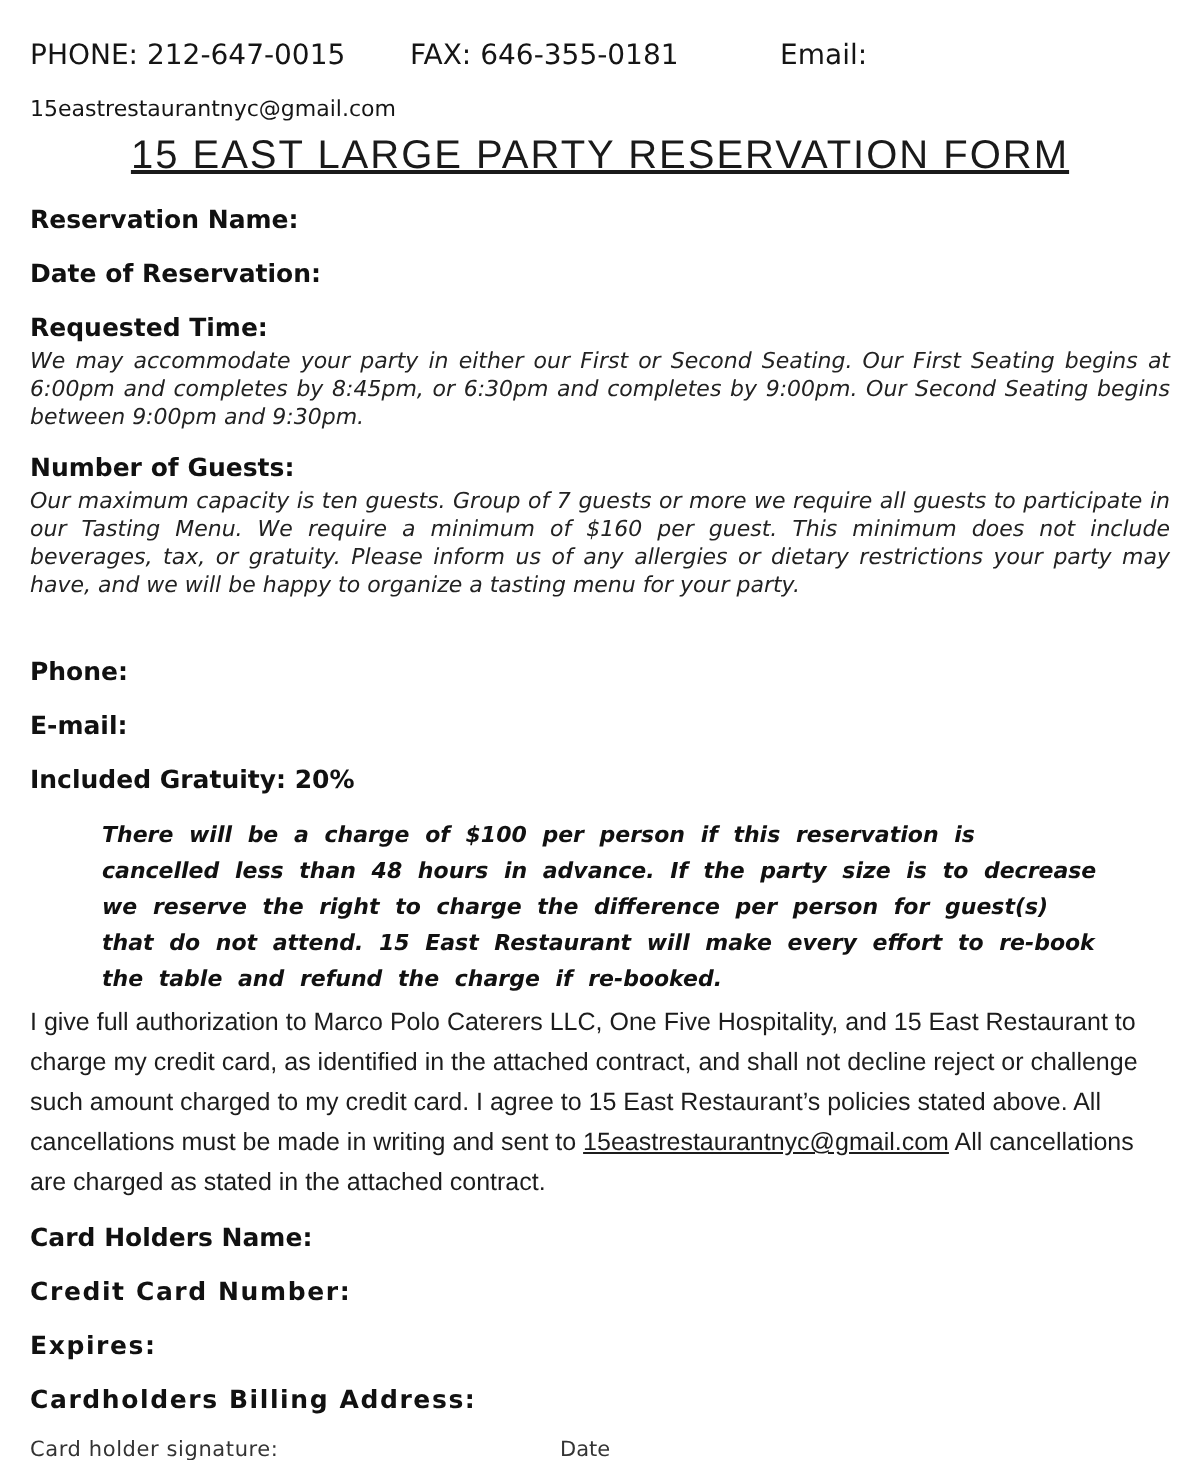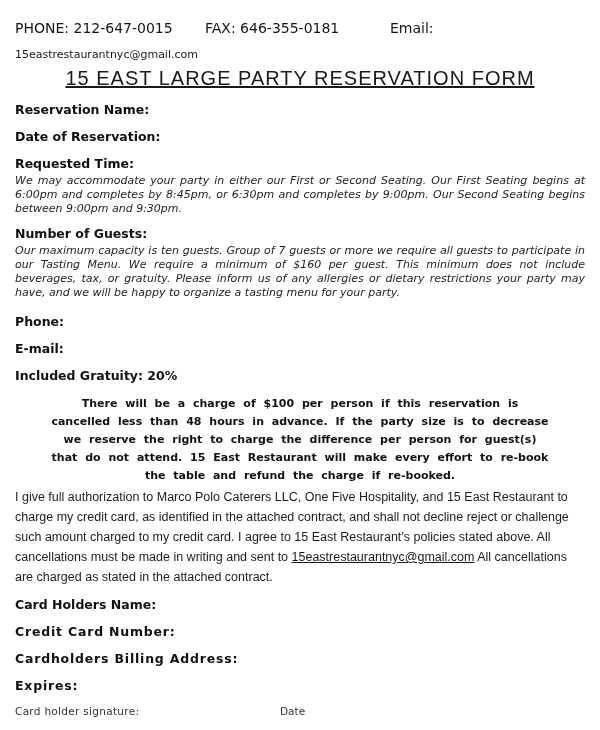--- a/index.html
+++ b/index.html
@@ -54,26 +54,27 @@
   .field-label.spaced { letter-spacing: 0.8px; }
   
   .note {
     font-size: 11px;
     font-style: italic;
     line-height: 14px;
     text-align: justify;
     color: #222;
     margin: 0 0 10px 0;
   }
-  .note.wide-gap { margin-bottom: 14px; }
+  .note.wide-gap { margin-bottom: 28px; }
   
   .cancellation-notice {
     font-size: 11px;
     font-weight: bold;
-    text-align: center;
+    font-style: italic;
+    text-align: left;
     line-height: 18px;
     word-spacing: 4px;
     padding: 0 36px;
     margin: 0 0 2px 0;
     color: #111;
   }
   
   .authorization {
     font-family: "Liberation Sans", sans-serif;
     font-size: 12.5px;
@@ -135,22 +136,22 @@
   <div class="field-label">Included Gratuity: 20%</div>
 
   <p class="cancellation-notice">There will be a charge of $100 per person if this reservation is cancelled less than 48 hours in advance. If the party size is to decrease we reserve the right to charge the difference per person for guest(s) that do not attend. 15 East Restaurant will make every effort to re-book the table and refund the charge if re-booked.</p>
 
   <p class="authorization"><span>I give full authorization to Marco Polo Caterers LLC, One Five Hospitality, and 15 East Restaurant to charge my credit card, as identified in the attached contract, and shall not decline reject or challenge such amount charged to my credit card. I agree to 15 East Restaurant’s policies stated above. All cancellations must be made in writing and sent to </span><span class="email-link">15eastrestaurantnyc@gmail.com</span><span> All cancellations are charged as stated in the attached contract.</span></p>
 
   <div class="field-label">Card Holders Name:</div>
 
   <div class="field-label spaced">Credit Card Number:</div>
 
+  <div class="field-label spaced">Expires:</div>
+
   <div class="field-label spaced">Cardholders Billing Address:</div>
-
-  <div class="field-label spaced">Expires:</div>
 
   <div class="sig-row">
     <span class="sig-label">Card holder signature:</span>
     <span class="date-label">Date</span>
   </div>
 
 </div>
 
 </body></html>

